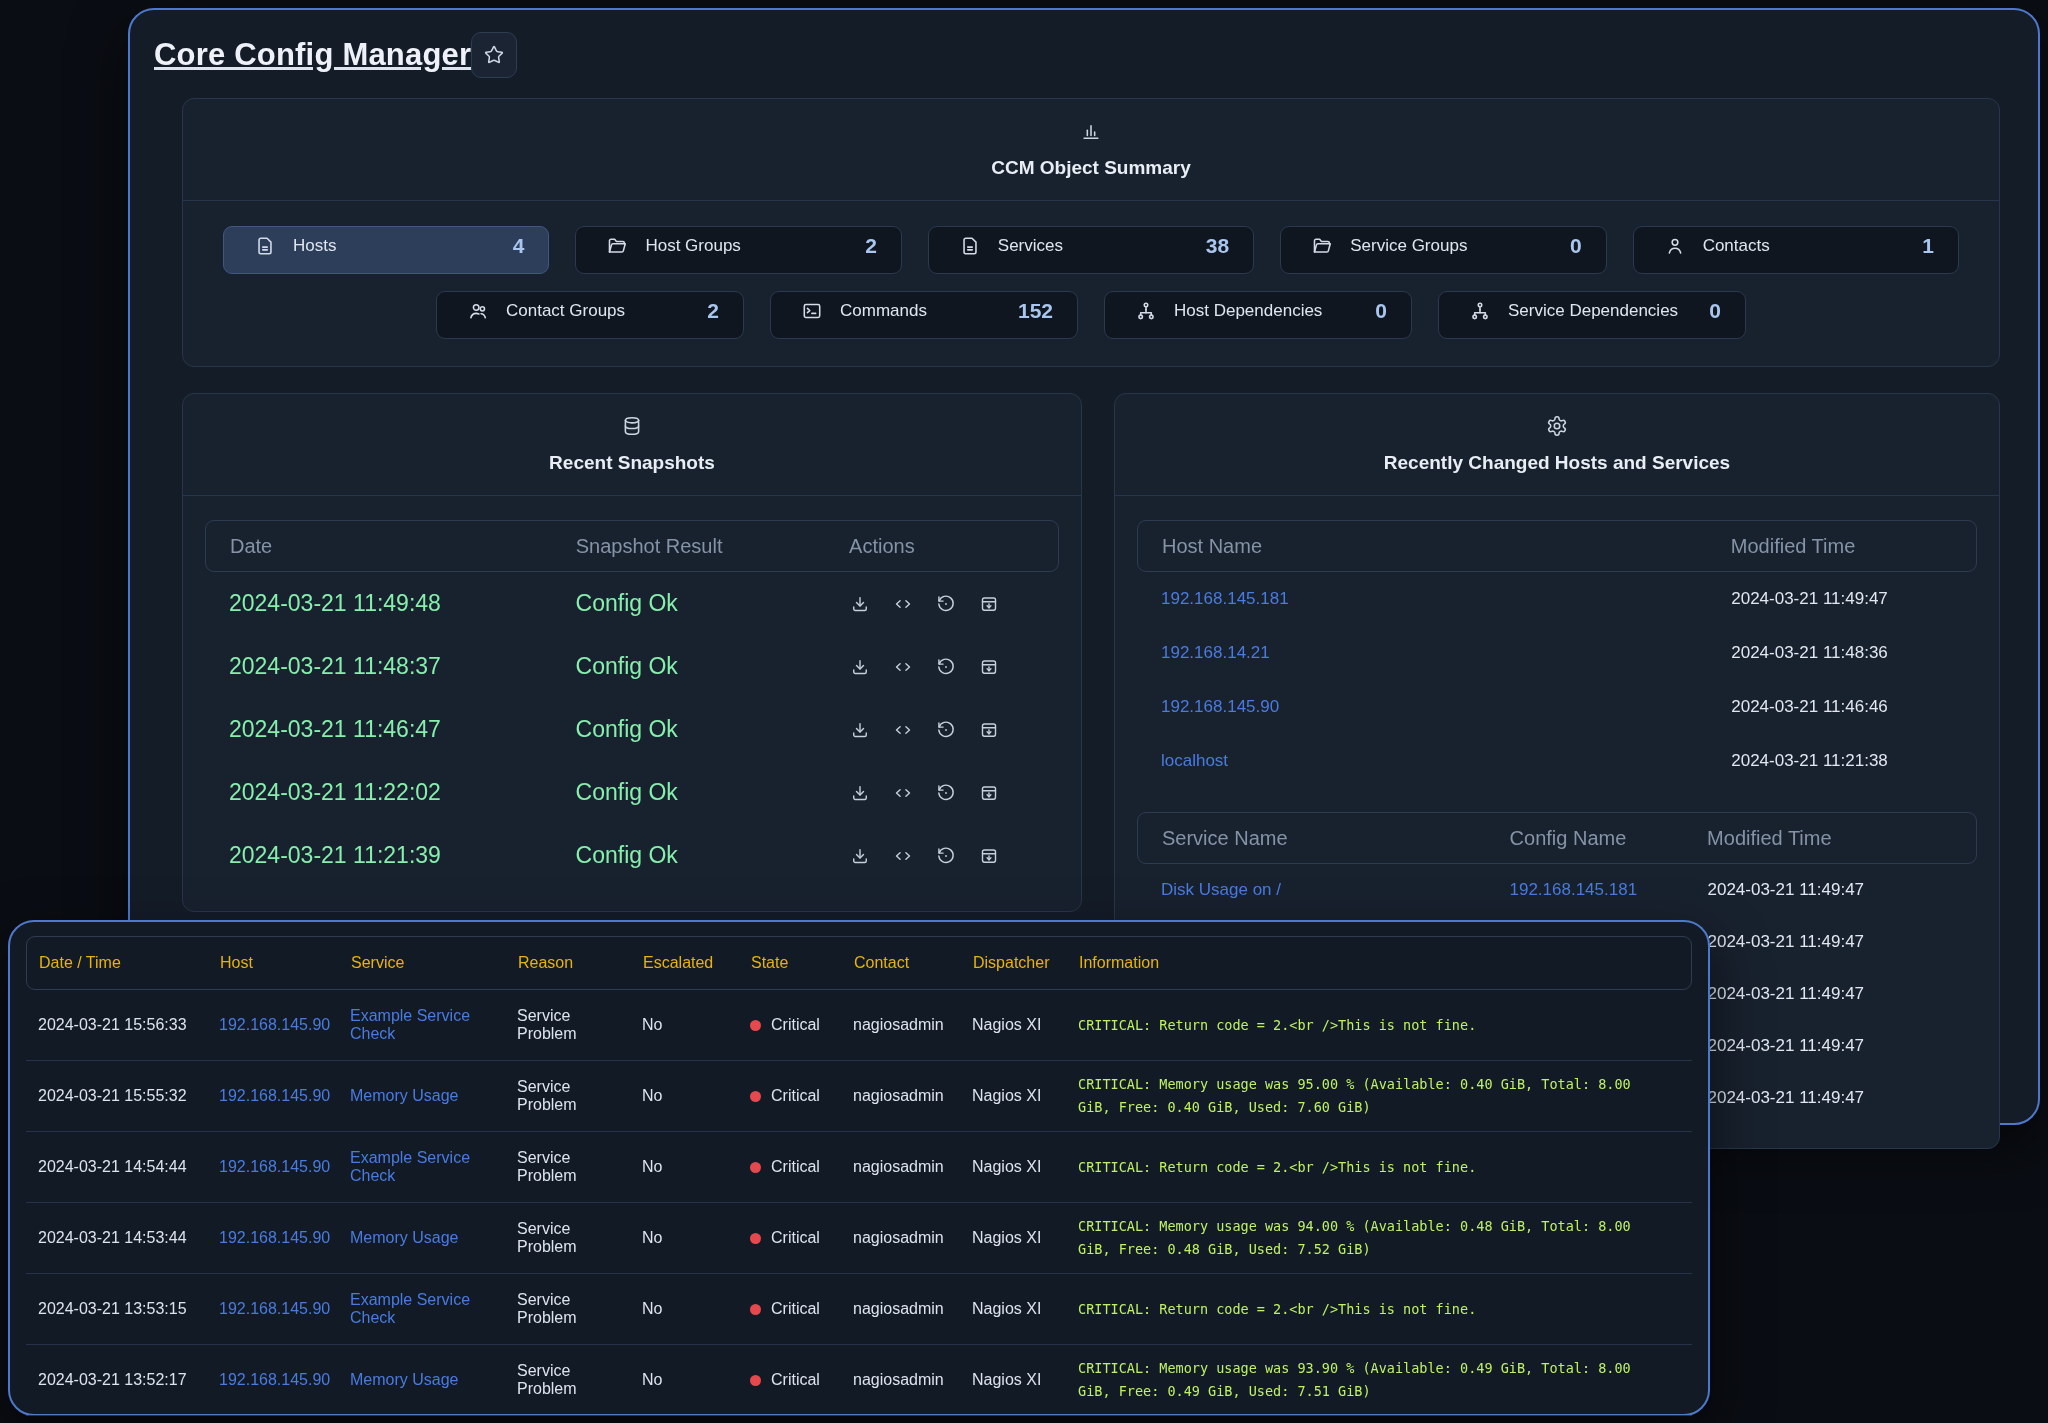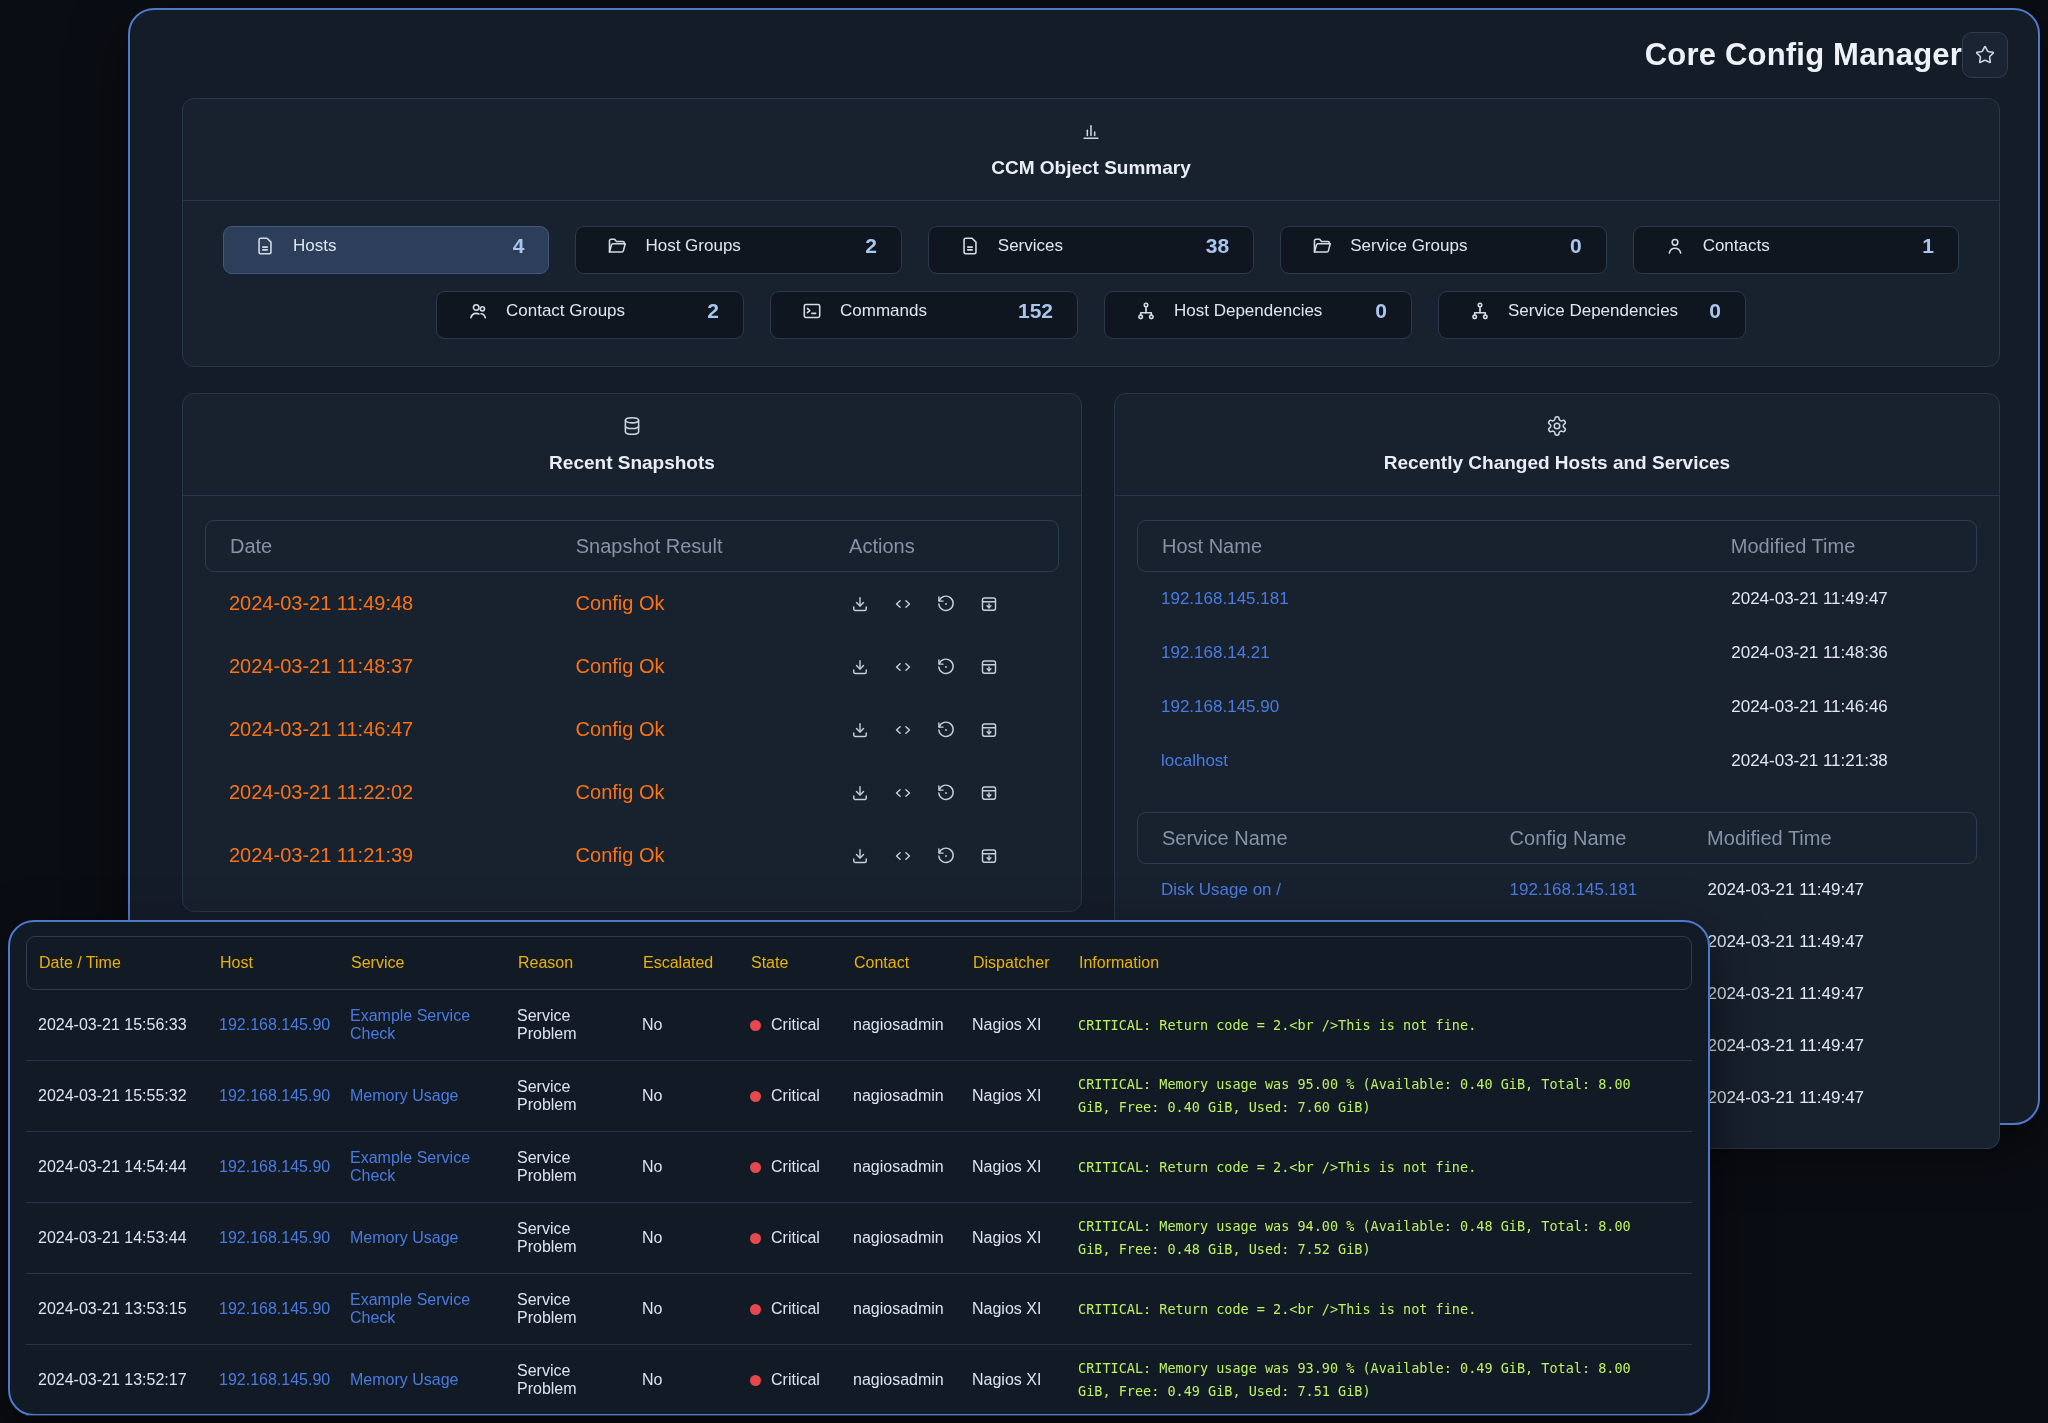--- a/index.html
+++ b/index.html
@@ -18,21 +18,21 @@
   .window {
     position:absolute;
     background:#141c28;
     border:2px solid #4d79cc;
     border-radius:26px;
     box-shadow:0 22px 55px rgba(0,0,0,.55);
   }
   .main-window { left:128px; top:8px; width:1912px; height:1117px; }
   .overlay-window { left:8px; top:920px; width:1702px; height:496px; background:#121a25; z-index:5; padding:14px 16px 0 16px; }
 
-  .mw-top { display:flex; justify-content:flex-end; align-items:center; padding:22px 30px 14px 30px; }
+  .mw-top { display:flex; justify-content:flex-start; align-items:center; padding:22px 30px 14px 24px;text-decoration:underline; }
   .page-title { font-size:31px; font-weight:700; color:#eef2f8; letter-spacing:.2px; }
   .icon-btn {
     width:46px; height:46px; border-radius:10px;
     border:1px solid #2e3c52; background:#1a2432; color:#ccd6e3;
     display:flex; align-items:center; justify-content:center; cursor:pointer;
   }
 
   .panel { background:#18212e; border:1px solid #28364b; border-radius:12px; }
   .panel-header {
     display:flex; align-items:center; gap:15px;
@@ -60,21 +60,21 @@
   .columns { display:flex; gap:32px; margin:26px 38px 0 52px; align-items:flex-start; }
   .snapshots-panel { width:900px; flex:none; }
   .changed-panel { flex:1; }
   .table-wrap { padding:24px 22px; }
 
   .thead-box {
     border:1px solid #2e3c52; border-radius:9px;
     color:#8593a7; font-size:20px; height:52px;
   }
   .snap-grid { display:grid; grid-template-columns:43% 34% 1fr; align-items:center; padding:0 24px; }
-  .snap-row { height:63px; color:#f97316; font-size:20px; }
+  .snap-row { height:63px; color:#86efac; font-size:23px; }
   .actions-cell { display:flex; gap:23px; color:#c6d0dd; }
   .action-icon { cursor:pointer; display:flex; }
 
   .host-grid { display:grid; grid-template-columns:72% 1fr; align-items:center; padding:0 24px; }
   .svc-grid  { display:grid; grid-template-columns:44% 25% 1fr; align-items:center; padding:0 24px; }
   .host-row { height:54px; font-size:17px; color:#e2e8f1; }
   .svc-row  { height:52px; font-size:17px; color:#e2e8f1; }
   .svc-section { margin-top:24px; }
   .link { color:#4a7be0; text-decoration:none; cursor:pointer; }
 

